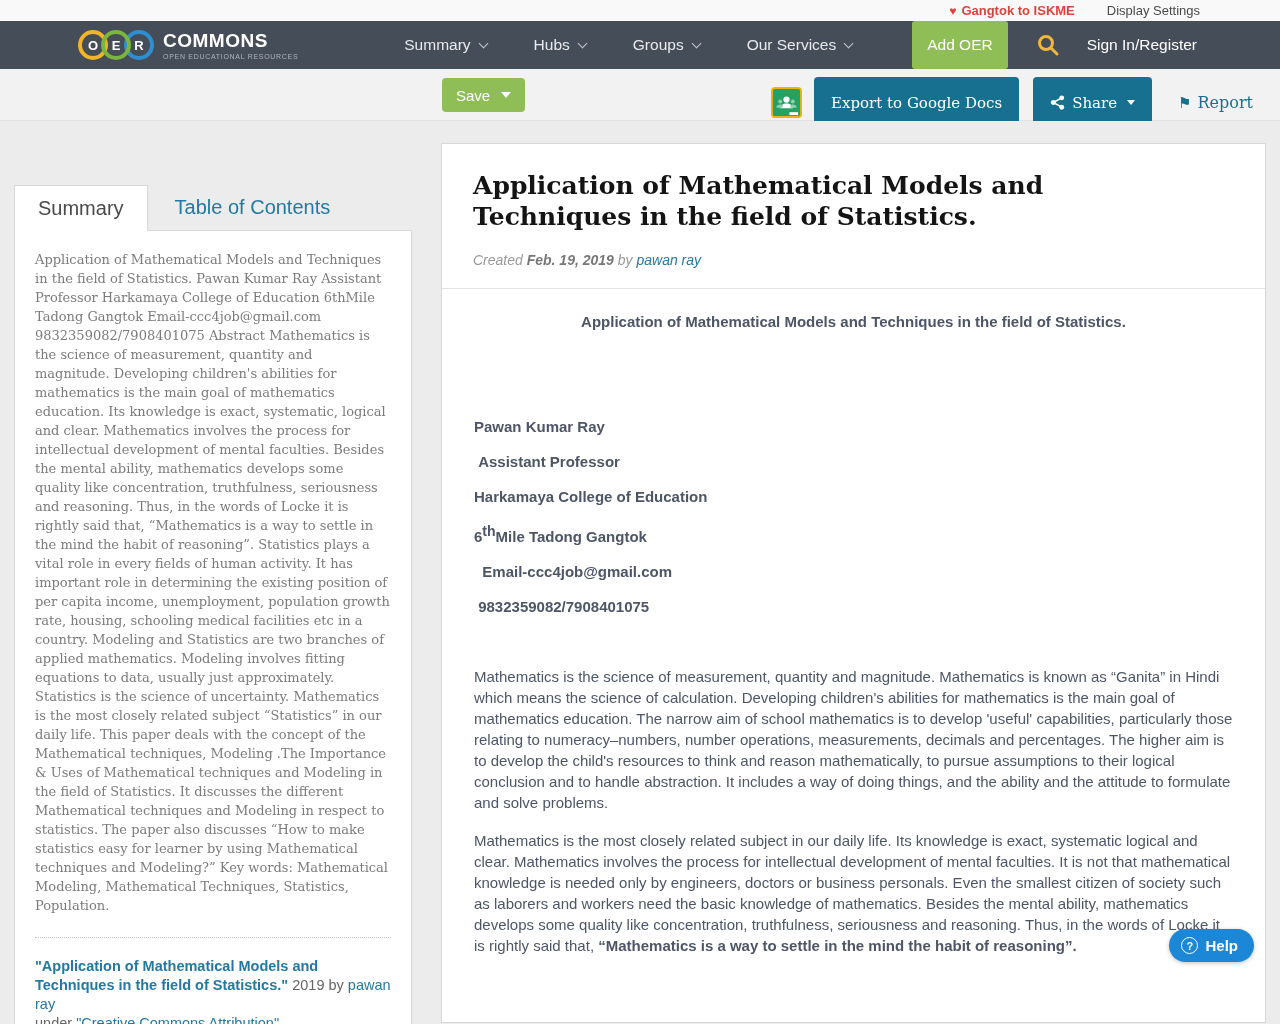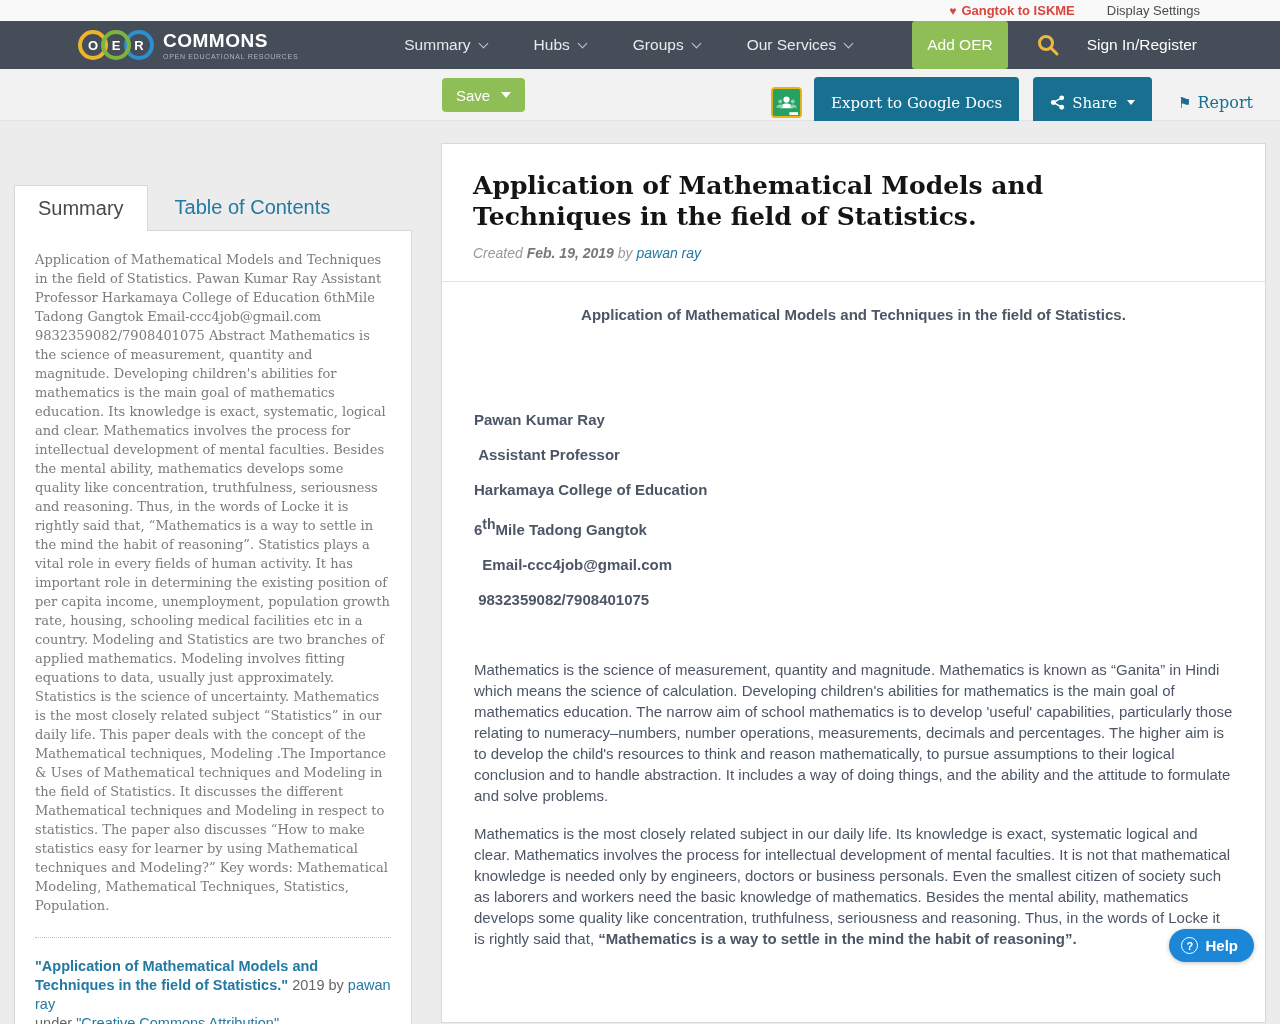--- a/index.html
+++ b/index.html
@@ -56,21 +56,21 @@
   .abstract { font-family:"DejaVu Serif", serif; font-size:13px; line-height:19px; color:#7b7b7b; }
   .dotted { border-top:1px dotted #c2c2c2; margin-top:22px; }
   .cite-block { padding-top:19px; font-size:14.5px; line-height:19px; color:#666; }
   .cite-title { color:#2379a2; font-weight:bold; cursor:pointer; }
   .cite-author, .cite-license { color:#2379a2; cursor:pointer; }
   .side-link { display:block; padding:19px 0 21px; font-size:15px; color:#2379a2; cursor:pointer; }
 
   .main { position:absolute; left:441px; top:22px; width:825px; background:#fff; border:1px solid #d8d8d8; min-height:880px; }
   .main-header { padding:26px 31px 0; }
   .main-title { font-family:"DejaVu Serif", serif; font-weight:700; font-size:25px; line-height:31px; color:#141414; max-width:660px; }
-  .created { margin-top:13px; font-style:italic; font-size:14px; color:#999; white-space:pre-wrap; }
+  .created { margin-top:20px; font-style:italic; font-size:14px; color:#999; white-space:pre-wrap; }
   .created-date { font-weight:bold; color:#777; }
   .created-author { color:#2379a2; cursor:pointer; }
   .divider { border-top:1px solid #e2e2e2; margin-top:20px; }
   .doc { padding:22px 32px 40px; color:#4d5666; font-size:15px; line-height:21px; }
   .doc-heading { text-align:center; font-weight:bold; }
   .author-block { margin-top:84px; }
   .author-block p { font-weight:bold; margin:0 0 14px; white-space:pre-wrap; }
   .sup { vertical-align:super; font-size:14px; }
   .doc p.body-p { margin:17px 0 0; }
   .doc p.first-p { margin-top:49px; }

